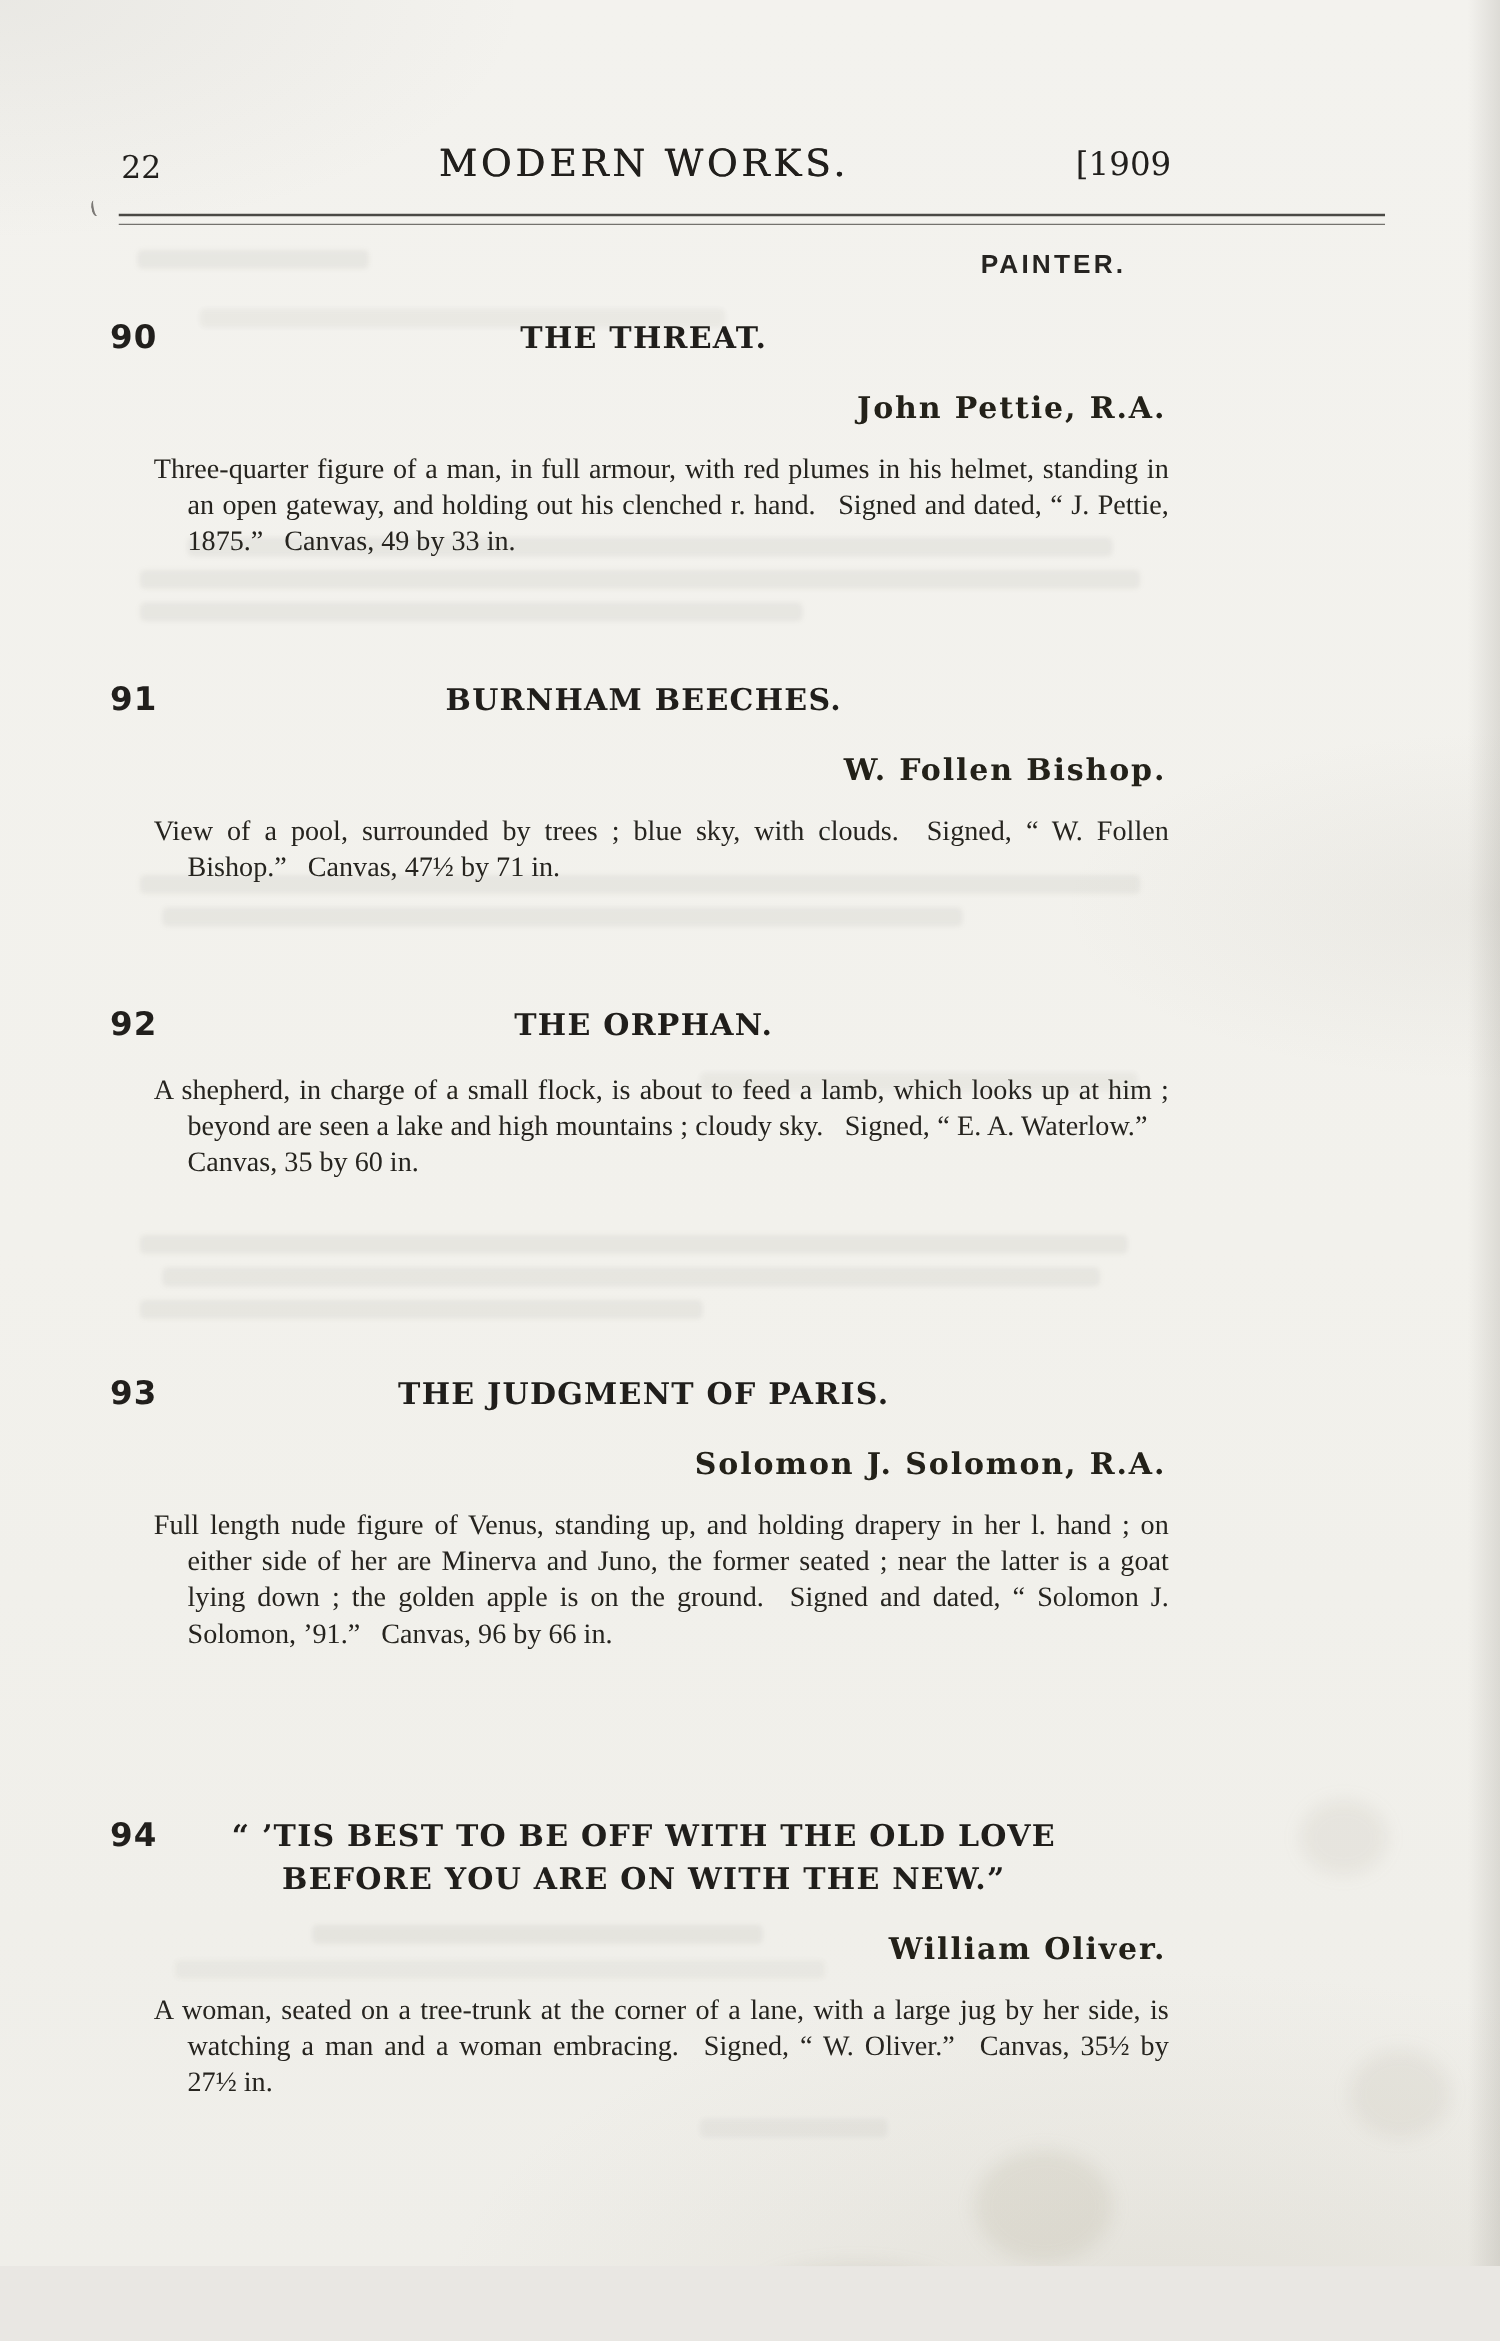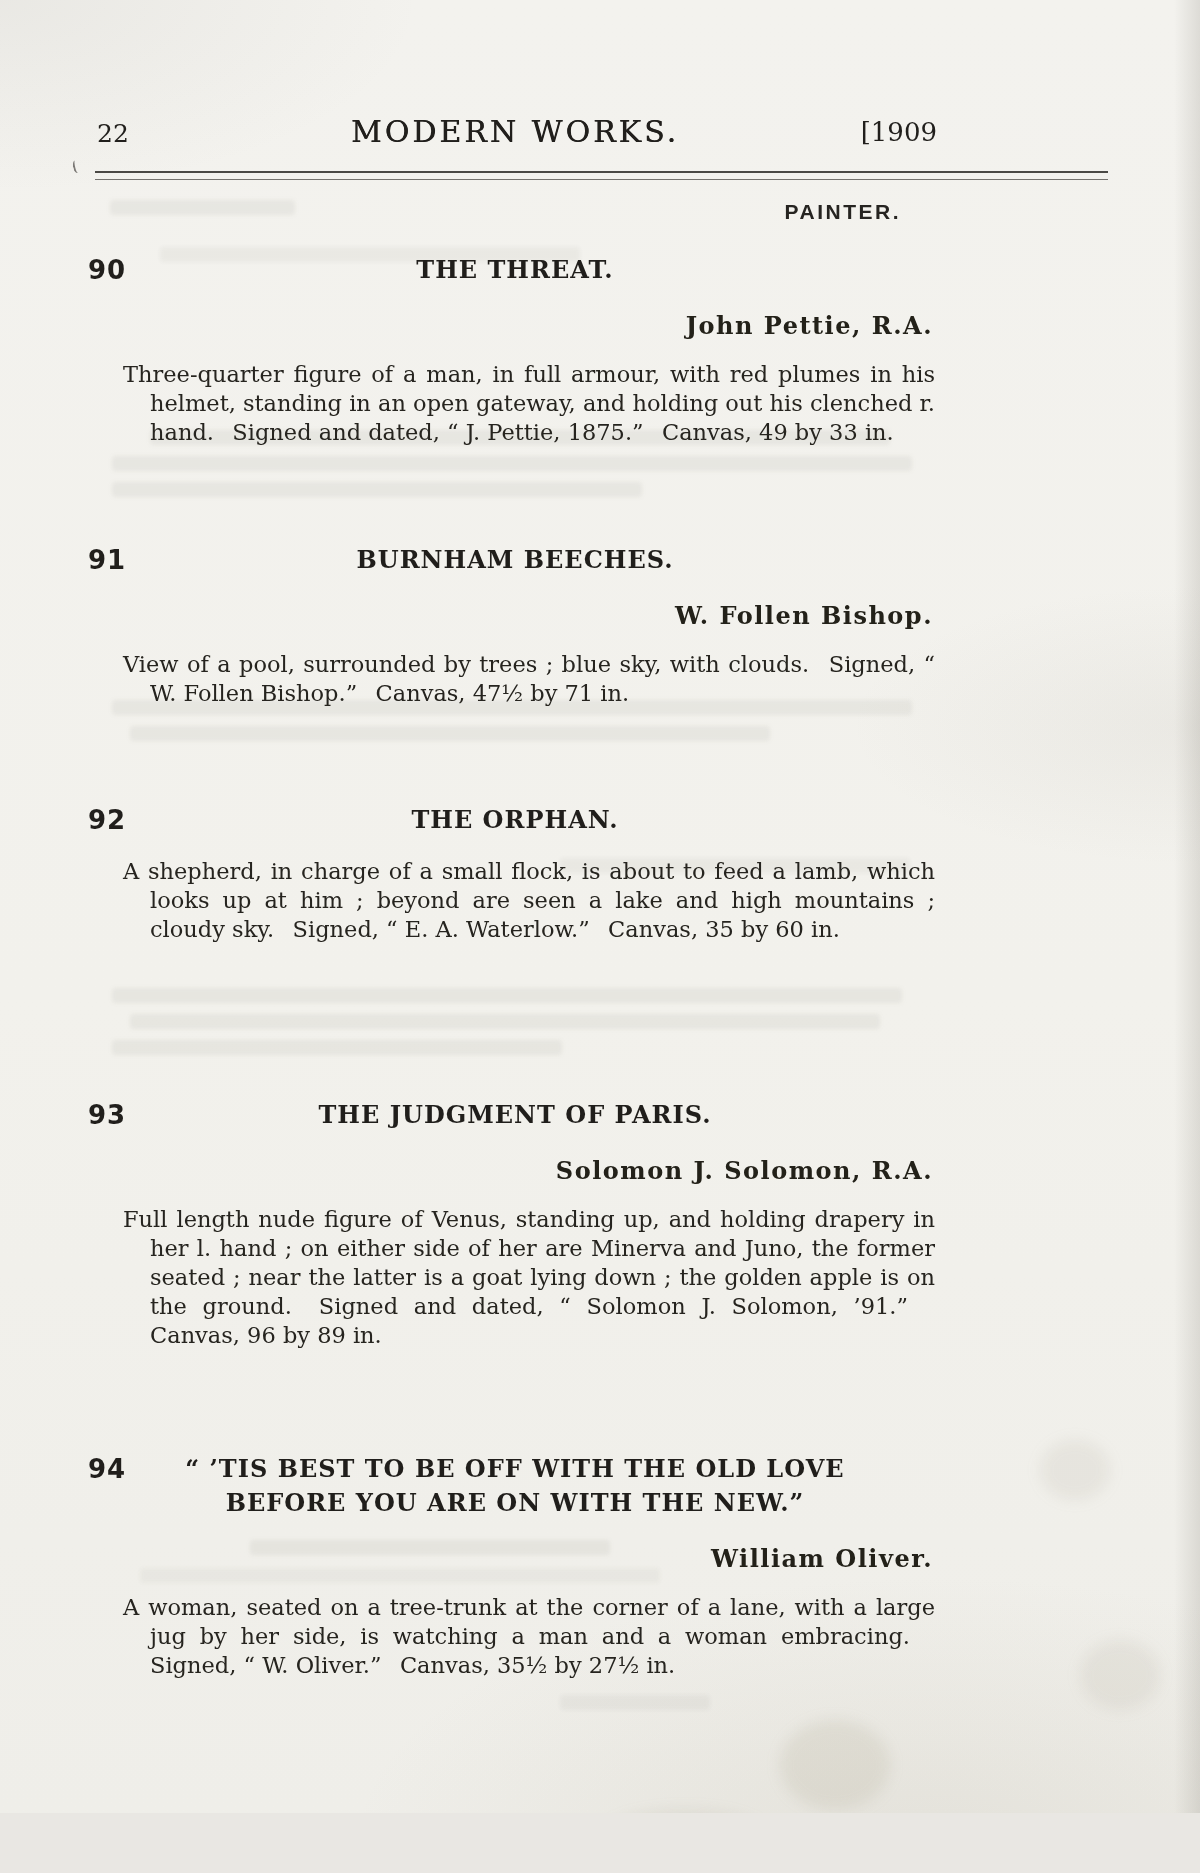--- a/index.html
+++ b/index.html
@@ -117,20 +117,21 @@
   .entry-desc {
     margin-top: 20px;
     margin-left: 28px;
     width: 785px;
     padding-left: 27px;
     text-indent: -27px;
     text-align: justify;
     font-size: 22.5px;
     line-height: 29px;
     color: #26241f;
+    font-family: Liberation Serif, serif;
   }
   #entry-90 { top: 225px; }
   #entry-91 { top: 515px; }
   #entry-92 { top: 775px; }
   #entry-93 { top: 1070px; }
   #entry-94 { top: 1424px; }
 
   
   .ghost {
     position: absolute;
@@ -225,21 +226,21 @@
 
   <div class="entry" id="entry-93">
     <div class="entry-head">
       <span class="entry-number">93</span>
       <div class="entry-title">
         <div>THE JUDGMENT OF PARIS.</div>
 
       </div>
     </div>
     <div class="entry-painter">Solomon J. Solomon, R.A.</div>
-    <div class="entry-desc">Full length nude figure of Venus, standing up, and holding drapery in her l. hand ; on either side of her are Minerva and Juno, the former seated ; near the latter is a goat lying down ; the golden apple is on the ground.  Signed and dated, “ Solomon J. Solomon, ’91.”  Canvas, 96 by 89 in.</div>
+    <div class="entry-desc">Full length nude figure of Venus, standing up, and holding drapery in her l. hand ; on either side of her are Minerva and Juno, the former seated ; near the latter is a goat lying down ; the golden apple is on the ground.  Signed and dated, “ Solomon J. Solomon, ’91.”  Canvas, 96 by 66 in.</div>
   </div>
 
   <div class="entry" id="entry-94">
     <div class="entry-head">
       <span class="entry-number">94</span>
       <div class="entry-title">
         <div>“ ’TIS BEST TO BE OFF WITH THE OLD LOVE</div>
         <div class="title-line2">BEFORE YOU ARE ON WITH THE NEW.”</div>
       </div>
     </div>

